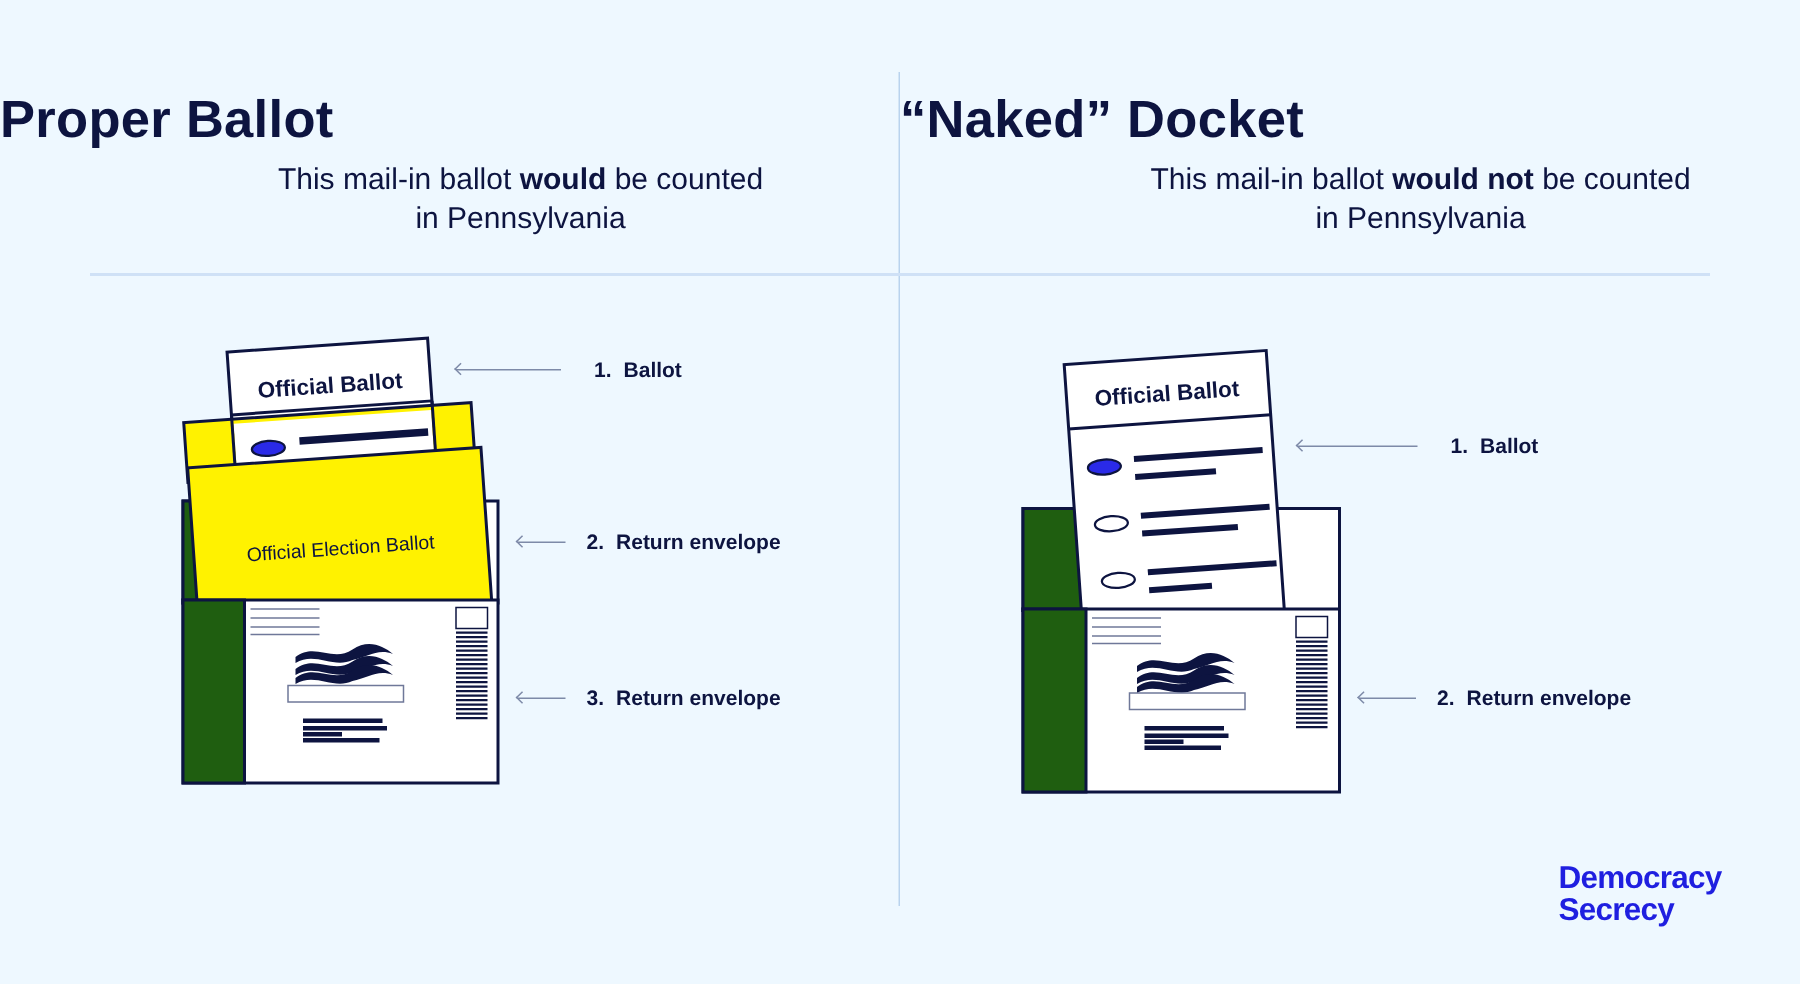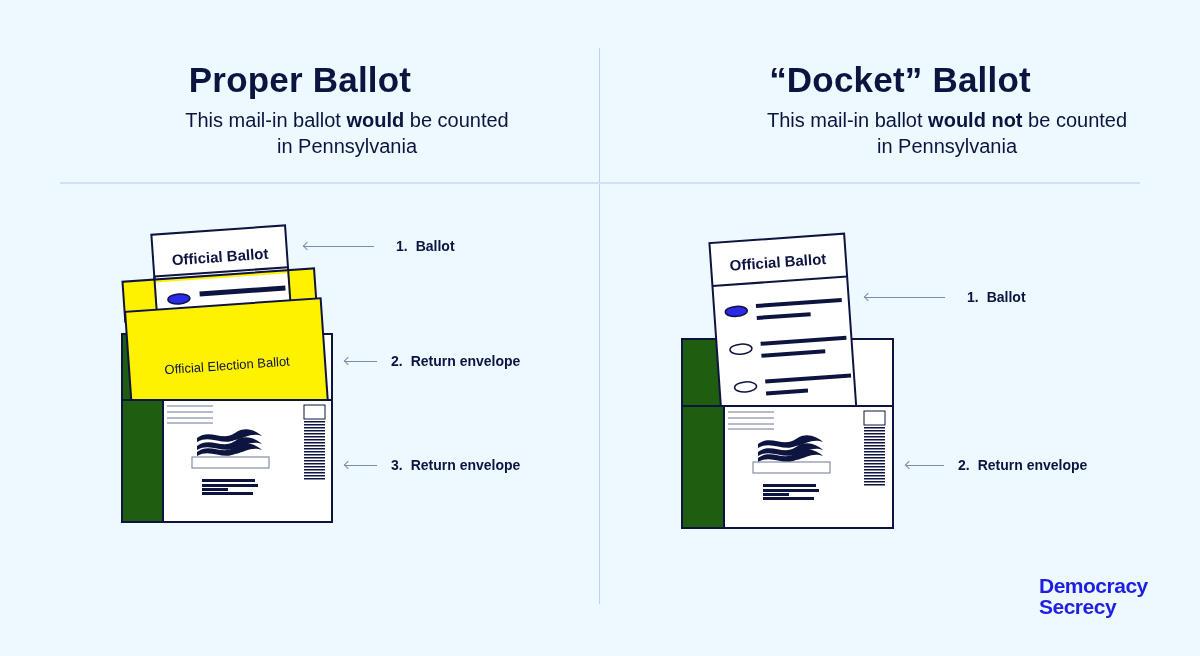--- a/index.html
+++ b/index.html
@@ -9,21 +9,21 @@
       position: relative;
       overflow: hidden;
       font-family: "Liberation Sans", "DejaVu Sans", sans-serif;
       color: #0d1440;
     }
     .panel { position: absolute; top: 0; width: 600px; height: 656px; }
     .panel.left { left: 0; }
     .panel.right { left: 600px; }
     .title {
       position: absolute; top: 60px; left: 0; width: 100%;
-      text-align: center; font-size: 35px; font-weight: bold;
+      font-size: 35px; font-weight: bold;
       letter-spacing: 0.2px; line-height: 40px;
     }
     .subtitle {
       position: absolute; top: 107px; left: 0; width: 100%;
       text-align: center; font-size: 20px; line-height: 26px; margin-left: 47px;
     }
     .subtitle b { font-weight: bold; }
     .hline {
       position: absolute; left: 60px; top: 182px; width: 1080px; height: 2px;
       background: #cfe1f6;
@@ -152,21 +152,21 @@
     <span>Return envelope</span>
   </div>
   <div class="callout" style="left:345px; top:457px;">
     <span class="arrow" style="width:32px; margin-right:14px"></span>
     <span class="num">3.</span>
     <span>Return envelope</span>
   </div>
 </div>
 
 <div class="panel right">
-  <div class="title">“Docket” Ballot</div>
+  <div class="title">“Naked” Docket</div>
   <div class="subtitle">
     <span>This mail-in ballot </span><b>would not</b><span> be counted</span><br>
     <span>in Pennsylvania</span>
   </div>
 
   <svg class="illus" width="600" height="656" viewBox="0 0 600 656">
 
     <g>
       <rect x="82" y="339" width="211" height="68" fill="#ffffff" stroke="#0d1440" stroke-width="2"></rect>
       <rect x="82" y="339" width="42" height="68" fill="#1f5e10" stroke="#0d1440" stroke-width="2"></rect>

